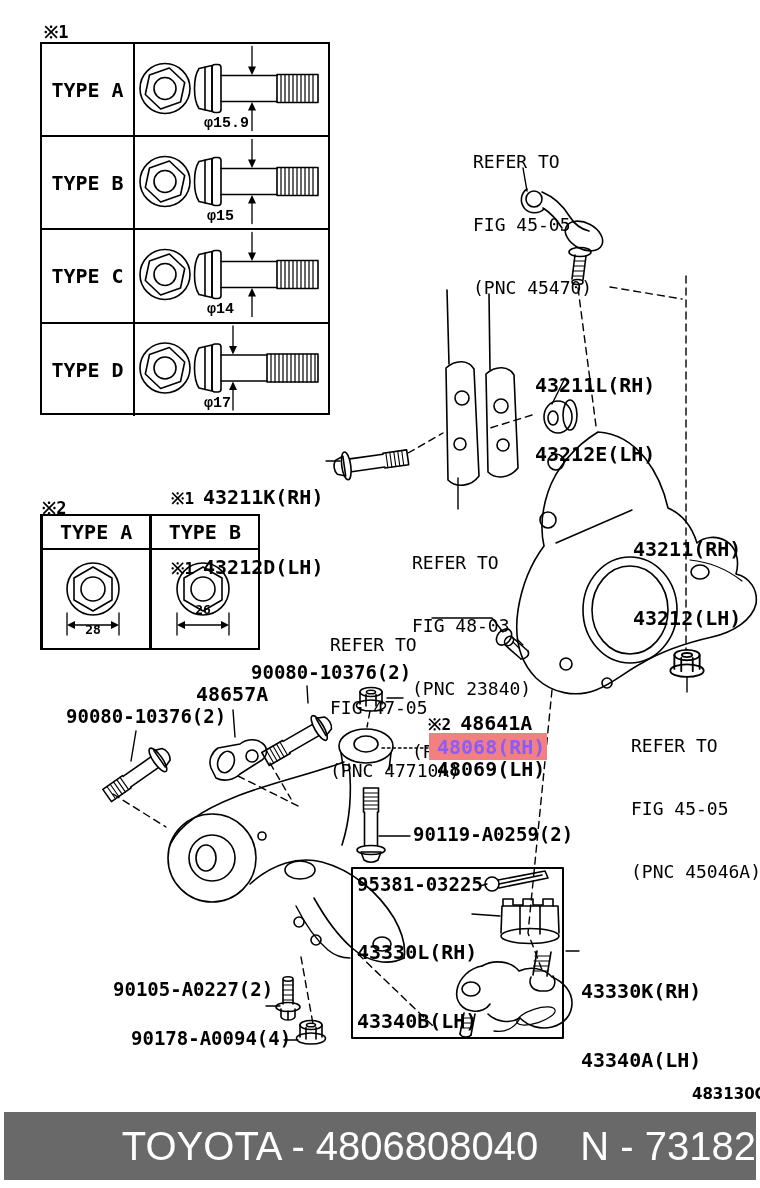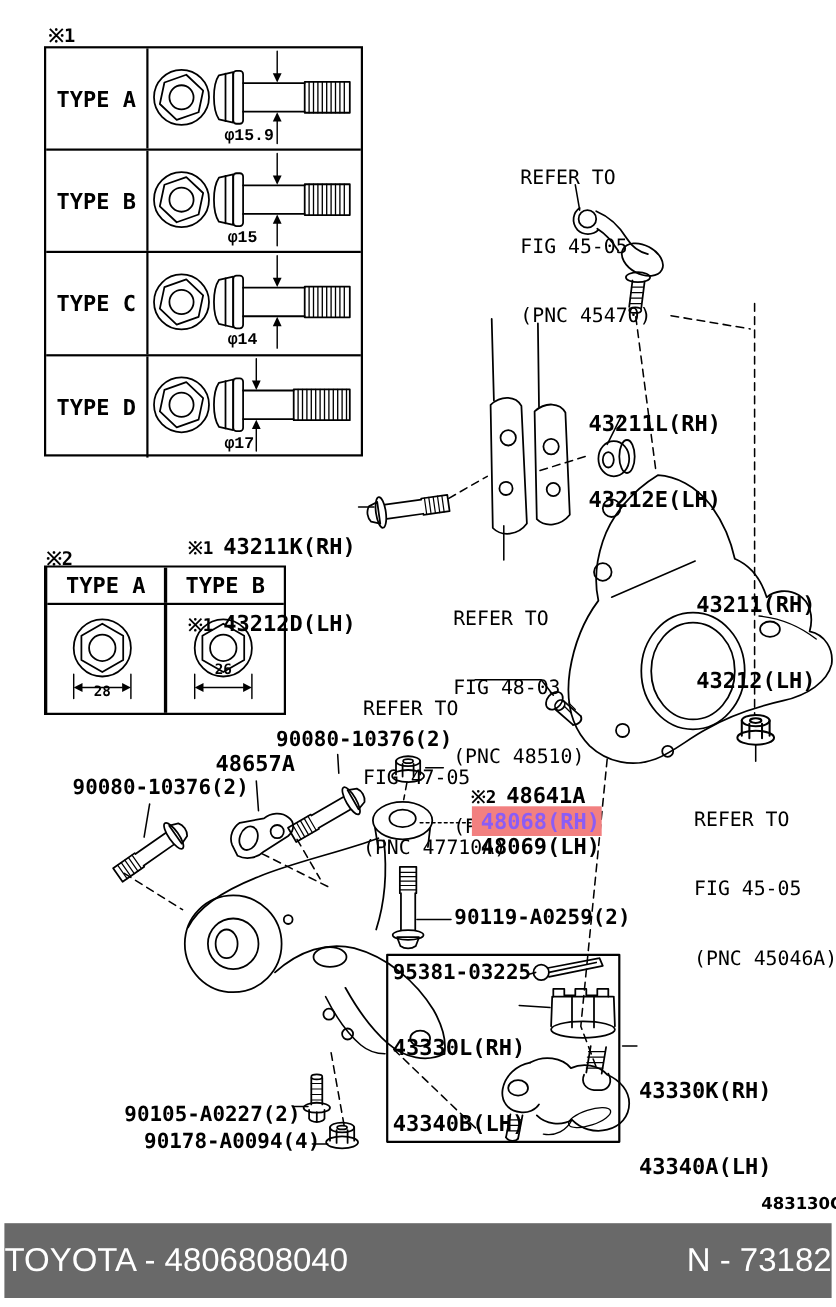--- a/index.html
+++ b/index.html
@@ -24,22 +24,22 @@
   .t1r{flex:1;}
   
   .t2{border:2.5px solid #000;border-left-width:3.5px;box-sizing:border-box;}
   .t2head{height:34px;display:flex;border-bottom:2.5px solid #000;box-sizing:border-box;}
   .t2cell{width:109px;display:flex;align-items:center;justify-content:center;font-weight:bold;font-size:20px;}
   .t2divider{width:2.5px;background:#000;}
   .hlrect{width:118px;height:27px;}
   .dkred{color:#8b5cf6;}
   .code{font-weight:bold;font-size:15px;font-family:"DejaVu Sans","Liberation Sans",sans-serif;}
   .footer{
-    left:4px;top:1112px;width:752px;height:68px;display:flex;align-items:center;justify-content:space-between;gap:42px;
-    font-family:"Liberation Sans","DejaVu Sans",sans-serif;font-size:30px;color:#fff;
+    left:4px;top:1112px;width:752px;height:68px;display:flex;align-items:center;justify-content:flex-end;gap:42px;
+    font-family:"Liberation Sans","DejaVu Sans",sans-serif;font-size:40px;color:#fff;
   }
 </style>
 </head>
 <body>
 
 <svg class="abs" style="left:0;top:0" width="760" height="1188" viewBox="0 0 760 1188" fill="none" stroke="#000" stroke-width="1.6" stroke-linecap="round" stroke-linejoin="round">
   <defs>
     <g id="tbolt">
       <circle cx="165" cy="0" r="25"></circle>
       <polygon points="165,-21 183,-10 183,10 165,21 147,10 147,-10" transform="rotate(12 165 0)"></polygon>
@@ -290,21 +290,21 @@
 <span class="abs dimnum" style="left:192px;top:602px">26</span>
 
 <div class="abs ref" style="left:473px;top:109px">
   <div>REFER TO</div>
   <div>FIG 45-05</div>
   <div>(PNC 45470)</div>
 </div>
 <div class="abs ref" style="left:412px;top:510px">
   <div>REFER TO</div>
   <div>FIG 48-03</div>
-  <div>(PNC 48510)</div>
+  <div>(PNC 23840)</div>
   <div>(PNC 48520)</div>
 </div>
 <div class="abs ref" style="left:330px;top:592px">
   <div>REFER TO</div>
   <div>FIG 47-05</div>
   <div>(PNC 47710A)</div>
 </div>
 <div class="abs ref" style="left:631px;top:693px">
   <div>REFER TO</div>
   <div>FIG 45-05</div>
@@ -344,21 +344,21 @@
 <div class="abs plabel" style="left:357px;top:895px">
   <div>43330L(RH)</div>
   <div>43340B(LH)</div>
 </div>
 
 <div class="abs plabel" style="left:581px;top:934px">
   <div>43330K(RH)</div>
   <div>43340A(LH)</div>
 </div>
 
-<span class="abs plabel18" style="left:113px;top:1002px">90105-A0227(2)</span>
+<span class="abs plabel18" style="left:113px;top:978px">90105-A0227(2)</span>
 <span class="abs plabel18" style="left:131px;top:1027px">90178-A0094(4)</span>
 
 <span class="abs code" style="left:692px;top:1085px">483130C</span>
 
 <div class="abs footer" style="background:#696969">
   <span>TOYOTA - 4806808040</span>
   <span>N - 73182</span>
 </div>
 
 </body></html>

